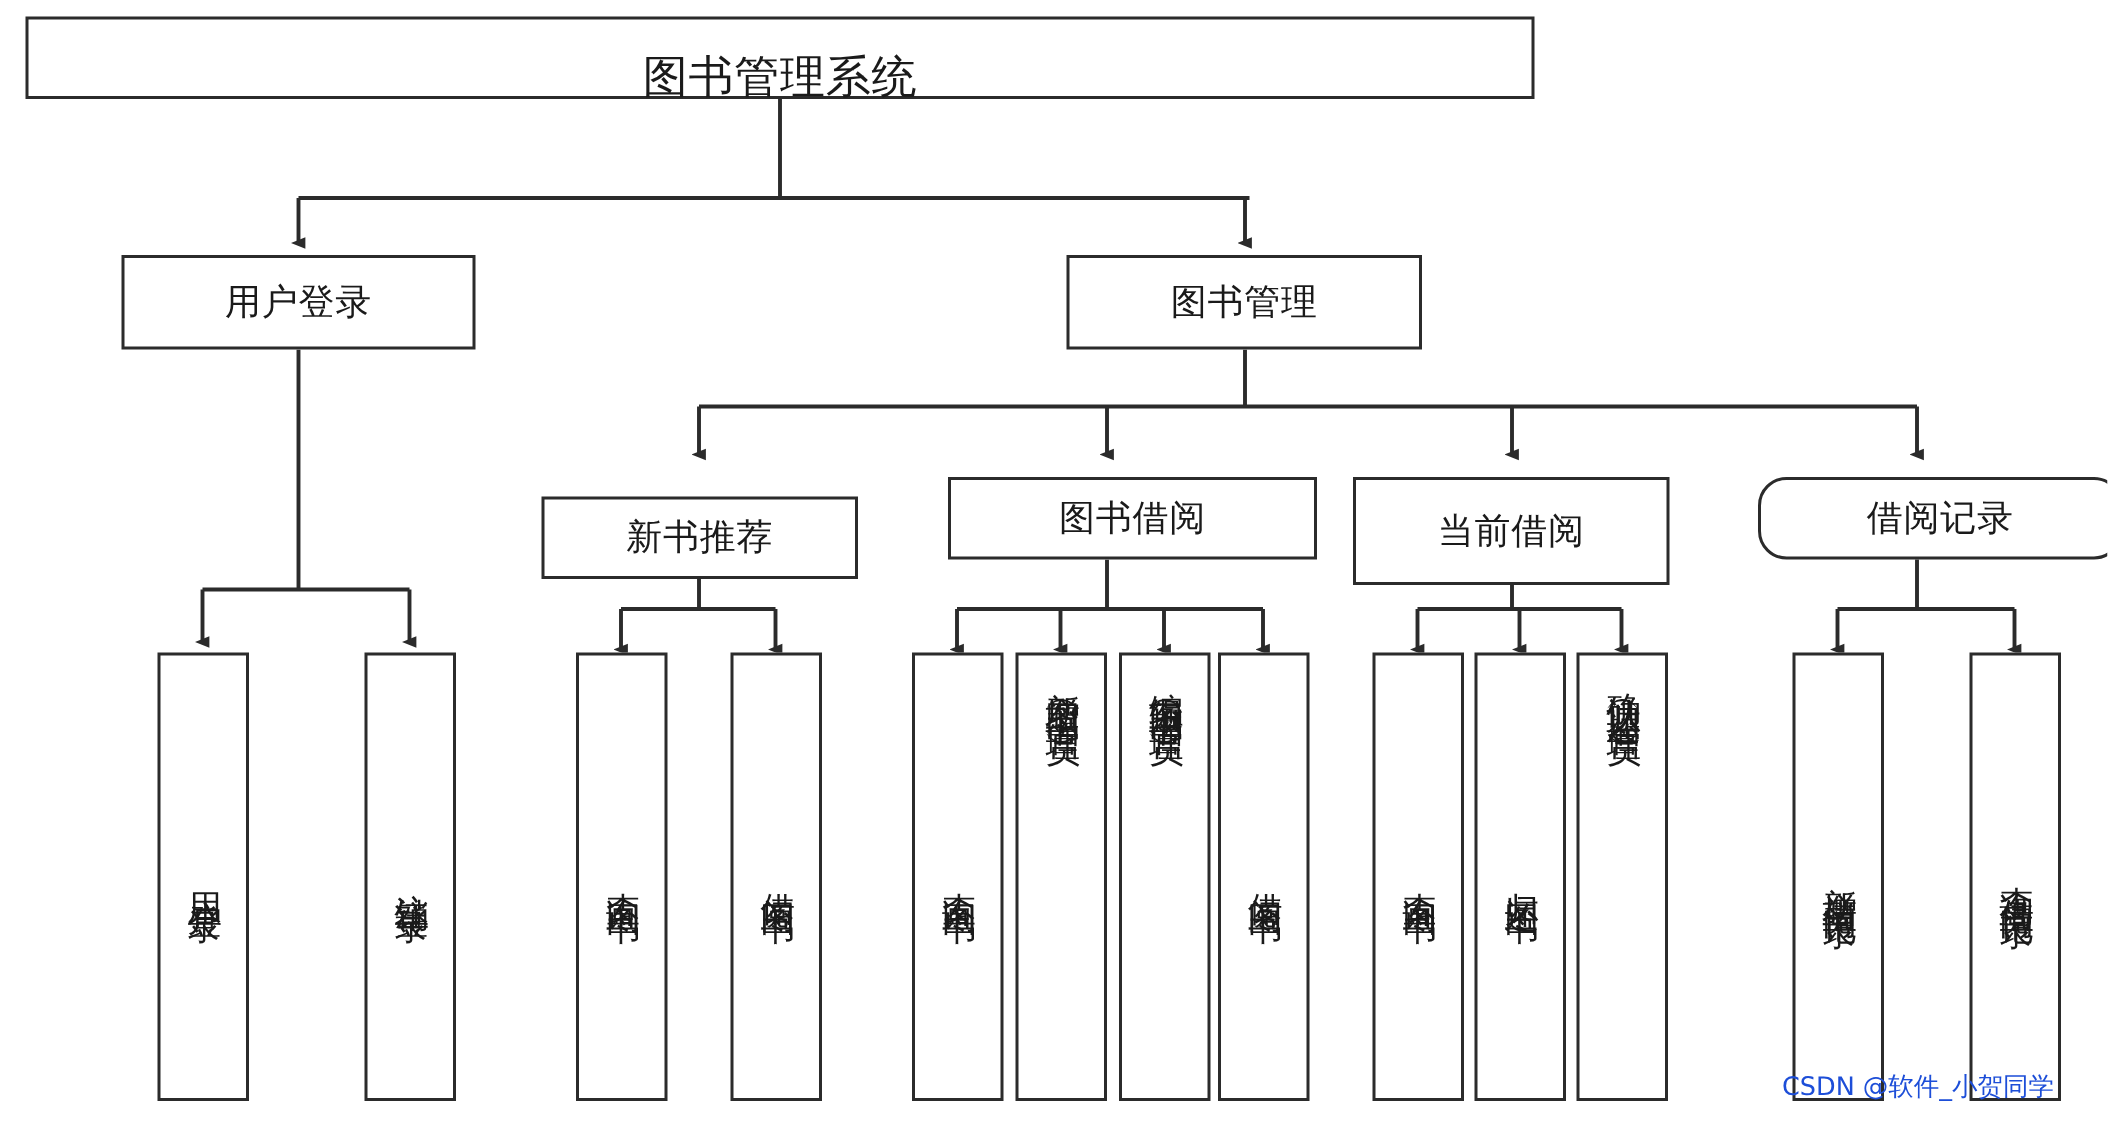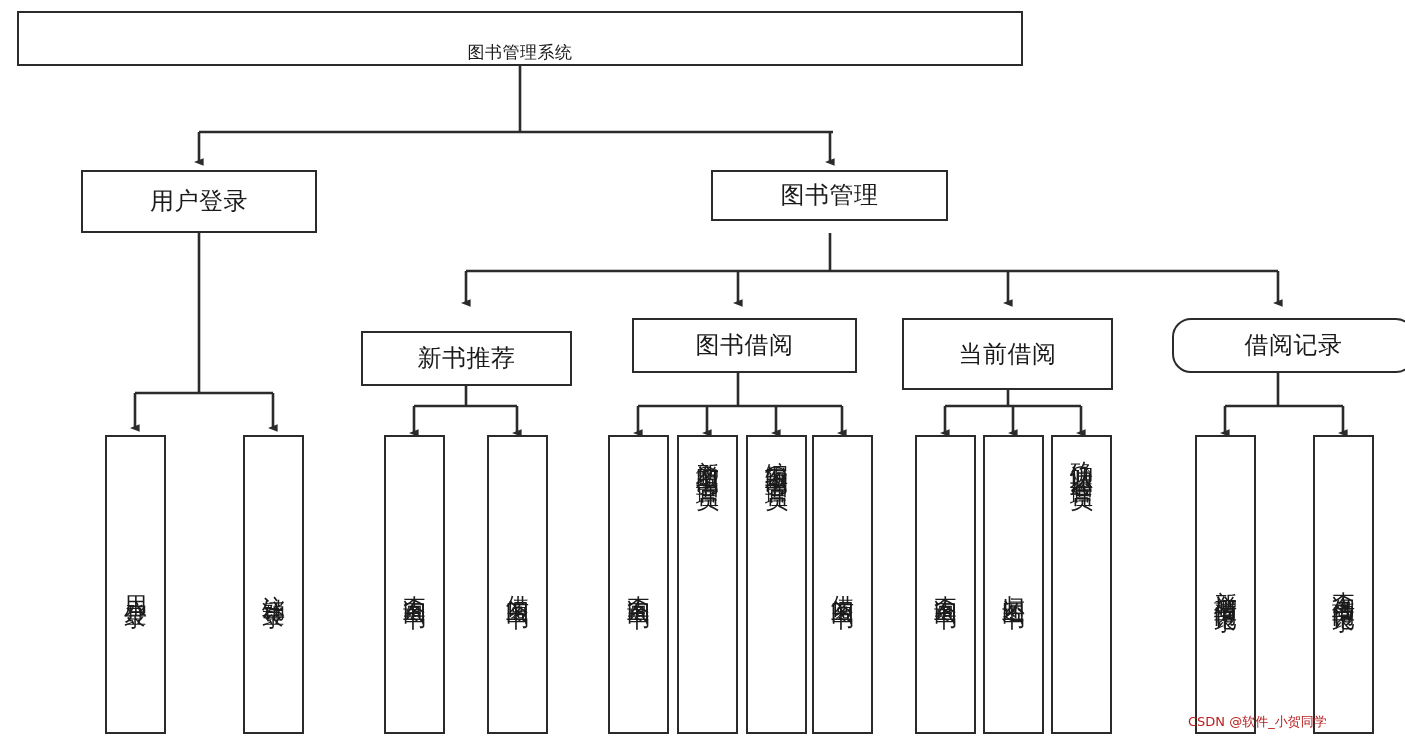--- a/index.html
+++ b/index.html
@@ -42,21 +42,21 @@
     text-align: center;
     line-height: 1.02;
   }
   
   .node.horiz .label {
     font-size: 24px;
     letter-spacing: 0.5px;
     white-space: nowrap;
   }
   .node.root .label {
-    font-size: 17px;
+    font-size: 30px;
     margin-top: 28px;
   }
   
   .node.vert {
     align-items: flex-start;
     padding-top: 6px;
   }
   .node.vert .label {
     writing-mode: vertical-rl;
     text-orientation: upright;
@@ -67,22 +67,22 @@
     text-align: start;
   }
   .node.vert.center {
     align-items: center;
     padding-top: 0;
   }
   .watermark {
     position: absolute;
     left: 1188px;
     top: 713px;
-    font-size: 13px;
-    color: #b91c1c;
+    font-size: 17px;
+    color: #1d4ed8;
     white-space: nowrap;
     z-index: 5;
     font-family: "DejaVu Sans", "Liberation Sans", sans-serif;
   }
 </style>
 </head>
 <body>
 
 <div id="canvas">
 
@@ -137,28 +137,28 @@
     </g>
   </svg>
 
   <div class="node horiz root" style="left:17px; top:11px; width:1006px; height:55px;">
     <span class="label">图书管理系统</span>
   </div>
 
   <div class="node horiz" style="left:81px; top:170px; width:236px; height:63px;">
     <span class="label">用户登录</span>
   </div>
-  <div class="node horiz" style="left:711px; top:170px; width:237px; height:51px;">
+  <div class="node horiz" style="left:711px; top:170px; width:237px; height:63px;">
     <span class="label">图书管理</span>
   </div>
 
   <div class="node horiz" style="left:361px; top:318px; width:211px; height:55px;margin-top:13px;">
     <span class="label">新书推荐</span>
   </div>
-  <div class="node horiz" style="left:632px; top:318px; width:225px; height:55px;">
+  <div class="node horiz" style="left:632px; top:318px; width:246px; height:55px;">
     <span class="label">图书借阅</span>
   </div>
   <div class="node horiz" style="left:902px; top:318px; width:211px; height:72px;">
     <span class="label">当前借阅</span>
   </div>
   <div class="node horiz" style="left:1172px; top:318px; width:243px; height:55px;border-radius:19px;">
     <span class="label">借阅记录</span>
   </div>
 
   <div class="node vert center" style="left:105px; top:435px; width:61px; height:299px;">

